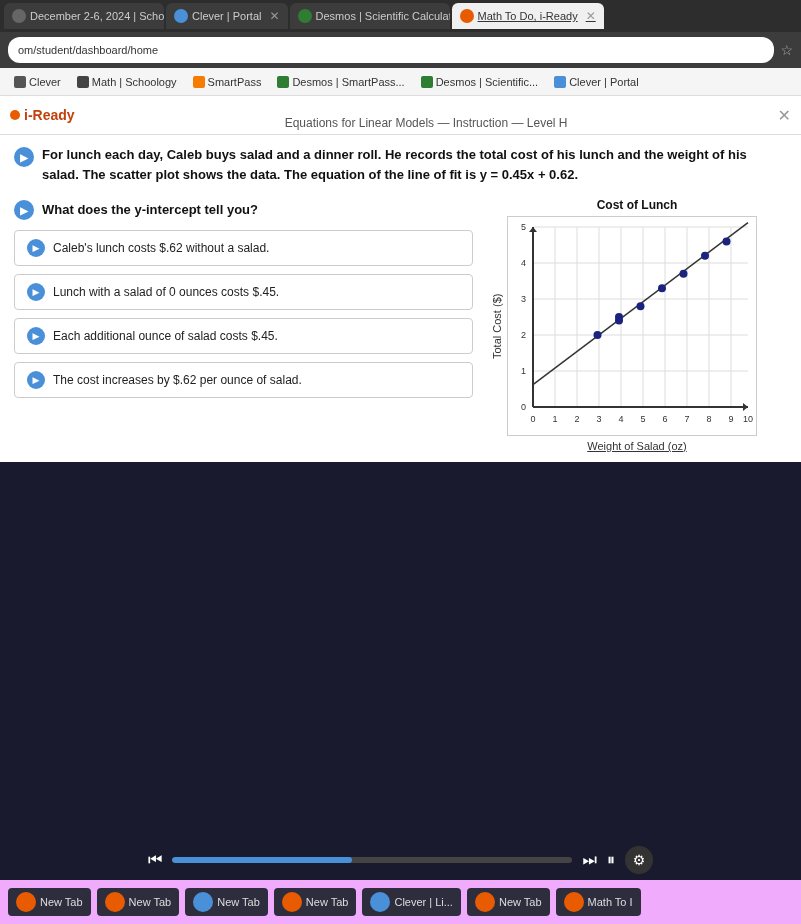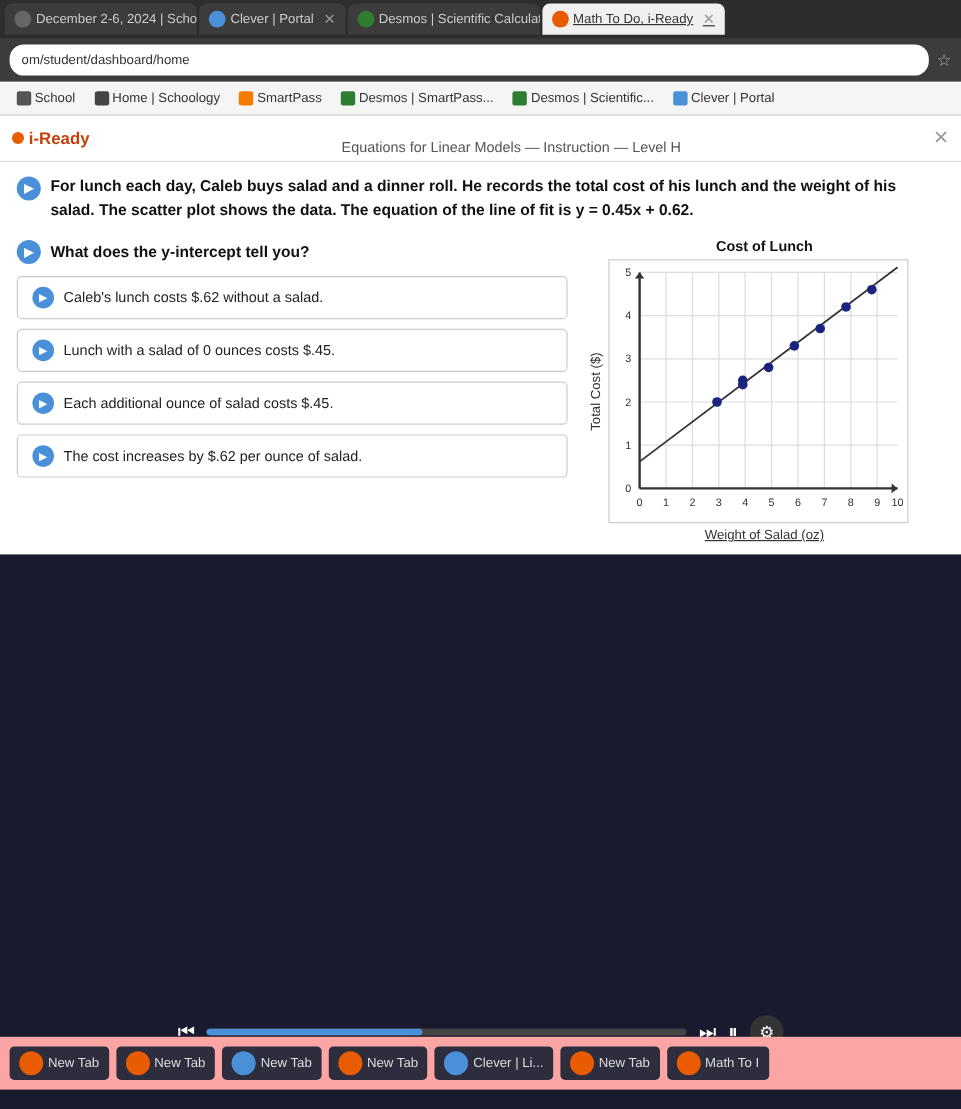--- a/index.html
+++ b/index.html
@@ -276,24 +276,24 @@
       text-align: center;
       font-size: 11px;
       color: #333;
       margin-top: 4px;
       text-decoration: underline;
     }
 
     
     .taskbar {
       position: absolute;
-      bottom: 16px;
+      bottom: 0;
       left: 0;
       width: 100%;
-      background: #fca5a5;
+      background: #f0abfc;
       height: 44px;
       display: flex;
       align-items: center;
       padding: 0 8px;
       gap: 6px;
     }
 
     .taskbar-app {
       display: flex;
       align-items: center;
@@ -387,25 +387,25 @@
   </div>
   <div class="address-bar-row">
     <div class="address-bar">
       <span>om/student/dashboard/home</span>
     </div>
     <span class="star-icon">☆</span>
   </div>
   <div class="bookmarks-bar">
     <div class="bookmark-item">
       <div class="bk-icon" style="background:#555;"></div>
-      <span>School</span>
+      <span>Clever</span>
     </div>
     <div class="bookmark-item">
       <div class="bk-icon" style="background:#444;"></div>
-      <span>Home | Schoology</span>
+      <span>Math | Schoology</span>
     </div>
     <div class="bookmark-item">
       <div class="bk-icon" style="background:#f57c00;"></div>
       <span>SmartPass</span>
     </div>
     <div class="bookmark-item">
       <div class="bk-icon" style="background:#2e7d32;"></div>
       <span>Desmos | SmartPass...</span>
     </div>
     <div class="bookmark-item">

